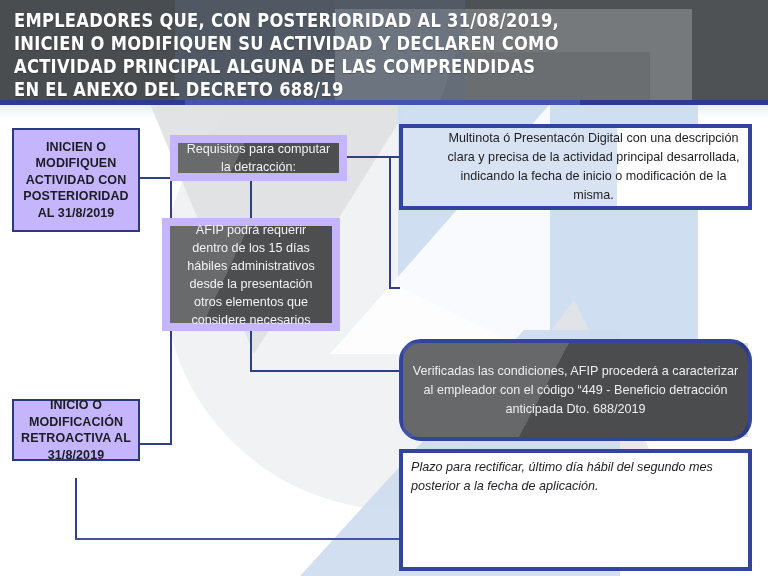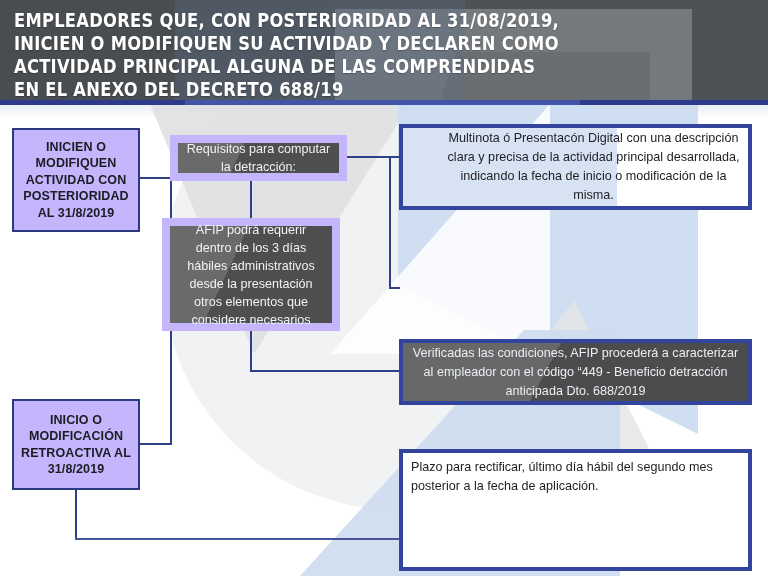--- a/index.html
+++ b/index.html
@@ -208,20 +208,21 @@
     position: absolute; inset: 0;
     background: linear-gradient(118deg, rgba(255,255,255,.09) 0 42%, rgba(0,0,0,.14) 42% 100%);
     z-index: 1;
   }
   .box-right-grey .inner { position: relative; z-index: 2; padding: 0 8px; }
 
   .box-last {
     align-items: flex-start;
     justify-content: flex-start;
     text-align: left;
+    font-style: italic;
   }
   .box-last .inner {
     padding: 5px 8px 0 8px;
     width: 100%;
     box-sizing: border-box;
   }
   .box-last .bline { display: block; }
   .box-last .spacer { display: block; height: 17px; }
   b.lbl { font-weight: bold; }
 </style>
@@ -269,41 +270,41 @@
   <div class="conn v" style="left:250px; top:330px; height:42px;"></div>
   <div class="conn h" style="left:250px; top:370px; width:150px;"></div>
 
   <div class="conn v" style="left:75px; top:478px; height:62px;"></div>
   <div class="conn h thin" style="left:75px; top:538px; width:325px;"></div>
 
   <div class="box box-white box-left" style="left:12px; top:128px; width:128px; height:104px;">
     <span class="inner">INICIEN O MODIFIQUEN ACTIVIDAD CON POSTERIORIDAD AL 31/8/2019</span>
   </div>
 
-  <div class="box box-white box-left" style="left:12px; top:399px; width:128px; height:91px;">
+  <div class="box box-white box-left" style="left:12px; top:399px; width:128px; height:62px;">
     <span class="inner">INICIO O MODIFICACIÓN RETROACTIVA AL 31/8/2019</span>
   </div>
 
   <div class="box box-grey" style="left:170px; top:135px; width:177px; height:46px; position:absolute;">
     <div class="tri-shade"></div>
     <span class="inner">Requisitos para computar la detracción:</span>
   </div>
 
   <div class="box box-grey" style="left:162px; top:218px; width:178px; height:113px;">
     <div class="tri-shade"></div>
-    <span class="inner">AFIP podrá requerir dentro de los 3 días hábiles administrativos desde la presentación otros elementos que considere necesarios</span>
+    <span class="inner">AFIP podrá requerir dentro de los 15 días hábiles administrativos desde la presentación otros elementos que considere necesarios</span>
   </div>
 
   <div class="box box-right tint" style="left:399px; top:124px; width:353px; height:86px;">
     <div class="inner-bg"></div>
     <span class="inner">Multinota ó Presentacón Digital con una descripción clara y precisa de la actividad principal desarrollada, indicando la fecha de inicio o modificación de la misma.</span>
   </div>
 
 
-  <div class="box box-right-grey" style="left:399px; top:339px; width:353px; height:66px;">
+  <div class="box box-right-grey" style="left:399px; top:339px; width:353px; height:102px;border-radius:22px;">
     <div class="shade"></div>
     <span class="inner">Verificadas las condiciones, AFIP procederá a caracterizar al empleador con el código “449 - Beneficio detracción anticipada Dto. 688/2019</span>
   </div>
 
   <div class="box box-right box-last" style="left:399px; top:449px; width:353px; height:122px;">
     <div class="inner">
       <span class="bline">Plazo para rectificar, último día hábil del segundo mes posterior a la fecha de aplicación.</span>
       <span class="spacer"></span>
     </div>
   </div>

